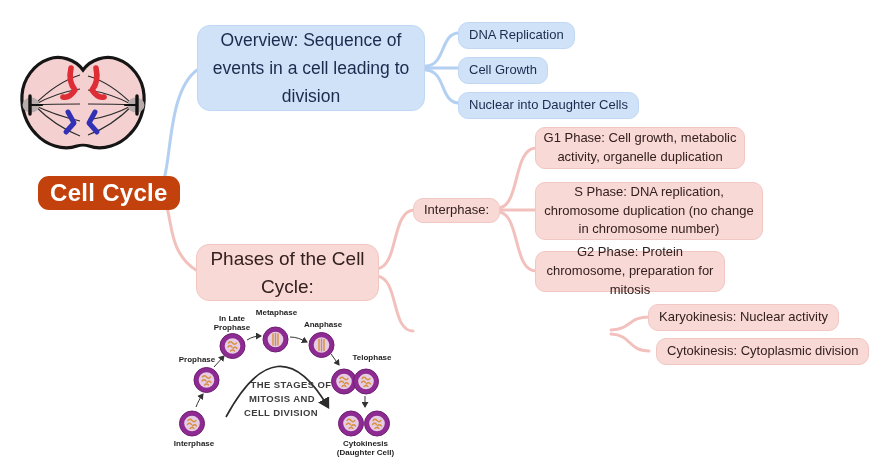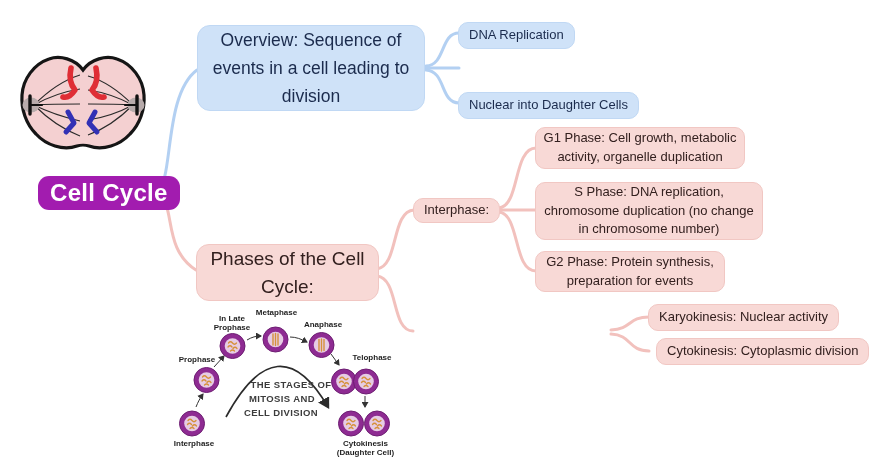--- a/index.html
+++ b/index.html
@@ -17,21 +17,21 @@
   .connectors{position:absolute;left:0;top:0;}
   .node{
     position:absolute;display:flex;align-items:center;justify-content:center;
     text-align:center;border-radius:10px;line-height:1.45;
   }
   .blue{background:var(--blue-fill);border:1px solid var(--blue-border);color:var(--blue-text);}
   .pink{background:var(--pink-fill);border:1px solid var(--pink-border);color:var(--pink-text);}
   .leaf{font-size:13px;white-space:nowrap;padding:3px 10px;}
   .body13{font-size:13px;padding:14px 8px;}
   .root-node{
-    position:absolute;left:38px;top:176px;background:#a21caf;color:#ffffff;
+    position:absolute;left:38px;top:176px;background:#c2410c;color:#ffffff;
     font-size:24px;font-weight:700;padding:3px 12px;border-radius:11px;letter-spacing:.3px;
   }
   .overview-node{left:197px;top:25px;width:228px;height:86px;font-size:17.5px;line-height:1.6;border-radius:13px;}
   .phases-node{left:196px;top:244px;width:183px;height:57px;font-size:19px;line-height:1.45;border-radius:13px;padding:12px 4px;}
   .interphase-node{left:413px;top:198px;height:25px;}
   .g1-node{left:535px;top:127px;width:210px;height:42px;padding:2px 0;}
   .s-node{left:535px;top:182px;width:228px;height:58px;}
   .g2-node{left:535px;top:251px;width:190px;height:41px;}
   .m-node{left:411px;top:310px;width:202px;height:45px;}
   .diagram-svg{position:absolute;left:158px;top:303px;overflow:visible;}
@@ -96,27 +96,28 @@
     <g stroke="#3231b5" stroke-width="5" fill="none" stroke-linecap="round" stroke-linejoin="round">
       <path d="M52,64 L58,75 L50,84"></path>
       <path d="M79,64 L73,75 L81,84"></path>
     </g>
   </svg>
 
   <div class="root-node">Cell Cycle</div>
 
   <div class="node blue overview-node">Overview: Sequence of events in a cell leading to division</div>
   <div class="node blue leaf" style="left:458px;top:22px;">DNA Replication</div>
+  <div class="node blue leaf" style="left:458px;top:57px;">Cell Growth</div>
   <div class="node blue leaf" style="left:458px;top:92px;">Nuclear into Daughter Cells</div>
 
   <div class="node pink phases-node">Phases of the Cell Cycle:</div>
   <div class="node pink leaf interphase-node">Interphase:</div>
   <div class="node pink body13 g1-node">G1 Phase: Cell growth, metabolic activity, organelle duplication</div>
   <div class="node pink body13 s-node">S Phase: DNA replication, chromosome duplication (no change in chromosome number)</div>
-  <div class="node pink body13 g2-node">G2 Phase: Protein synthesis, preparation for events</div>
+  <div class="node pink body13 g2-node">G2 Phase: Protein chromosome, preparation for mitosis</div>
   <div class="node pink leaf" style="left:648px;top:304px;">Karyokinesis: Nuclear activity</div>
   <div class="node pink leaf" style="left:648px;top:338px;margin-left:8px;">Cytokinesis: Cytoplasmic division</div>
 
   <svg class="diagram-svg" width="262" height="167" viewBox="0 0 262 167">
     <defs>
       <marker id="ah-s" markerWidth="7" markerHeight="7" refX="5" refY="3.5" orient="auto">
         <path d="M0,0 L6,3.5 L0,7 Z" fill="#333"></path>
       </marker>
       <marker id="ah-b" markerWidth="8" markerHeight="8" refX="5.5" refY="4" orient="auto">
         <path d="M0,0 L7,4 L0,8 Z" fill="#2b2b2b"></path>

